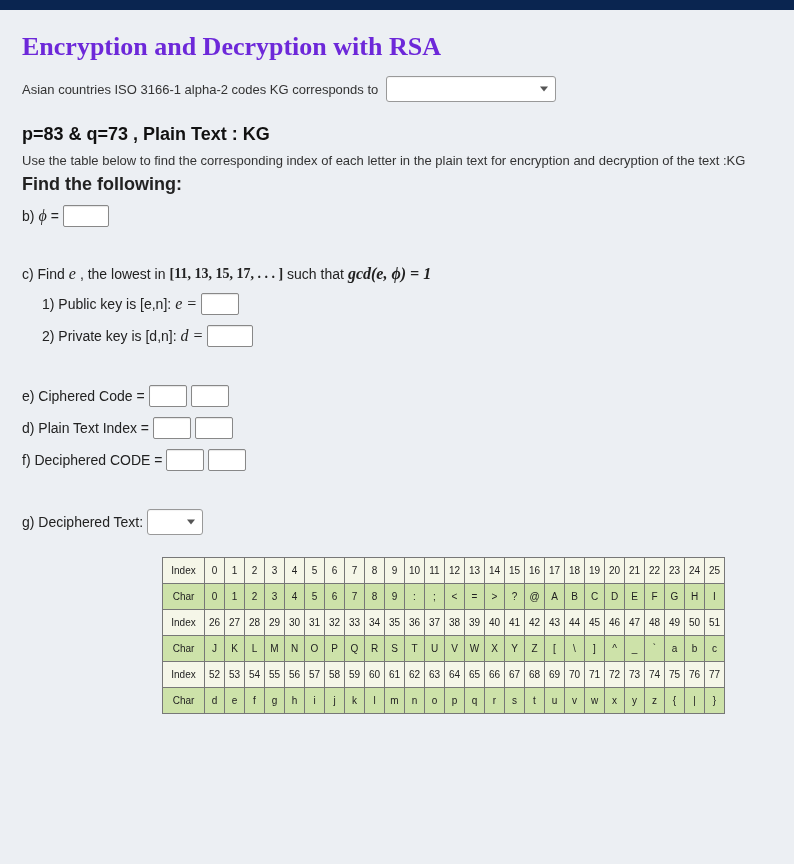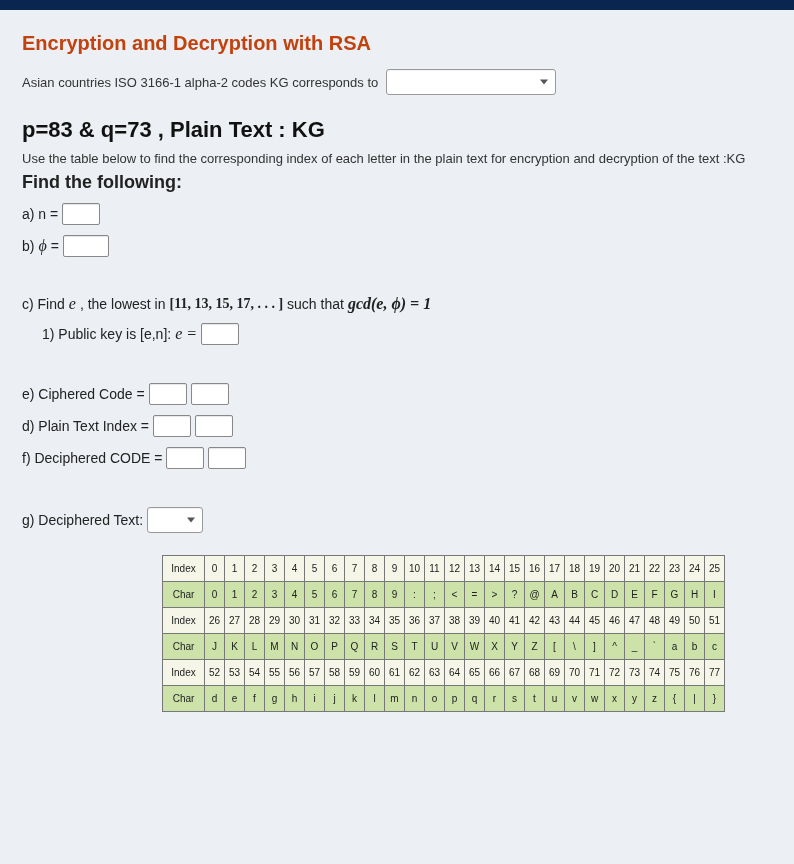--- a/index.html
+++ b/index.html
@@ -14,24 +14,25 @@
   .top-band {
     height: 10px;
     background: #0a2550;
   }
   .page {
     background: #eceff3;
     padding: 18px 22px 28px 22px;
     min-height: 854px;
   }
   h1 {
-    font-size: 20px;
+    font-size: 26px;
     font-weight: 700;
     margin: 4px 0 14px 0;
-    color: #c2410c;
+    color: #6d28d9;
+    font-family: Liberation Serif, serif;
   }
   .intro {
     font-size: 13px;
     color: #333;
     margin-bottom: 22px;
     display: flex;
     align-items: center;
     gap: 8px;
     flex-wrap: wrap;
   }
@@ -58,21 +59,21 @@
     right: 8px;
     top: 50%;
     width: 0; height: 0;
     border-left: 4px solid transparent;
     border-right: 4px solid transparent;
     border-top: 5px solid #555;
     transform: translateY(-50%);
     pointer-events: none;
   }
   .subhead {
-    font-size: 22px;
+    font-size: 18px;
     font-weight: 700;
     margin: 16px 0 8px 0;
     color: #111;
   }
   .instr {
     font-size: 13px;
     color: #333;
     margin-bottom: 2px;
   }
   .find {
@@ -146,24 +147,20 @@
     <span class="select-wrap">
       <select class="select" style="width:170px"></select>
     </span>
   </div>
 
   <div class="subhead">p=83  &amp;  q=73 , Plain Text : KG</div>
   <div class="instr">Use the table below to find the corresponding index of each letter in the plain text for encryption and decryption of the text :KG</div>
 
   <div class="find">Find the following:</div>
 
-  <div class="row">
-    <span>a) n =</span>
-    <span class="textinput sm"></span>
-  </div>
 
   <div class="row">
     <span>b) </span>
     <span class="ital">ϕ</span>
     <span> =</span>
     <span class="textinput"></span>
   </div>
 
   <div class="gap"></div>
 
@@ -175,20 +172,25 @@
     <span> such that  </span>
     <span class="ital" style="font-weight:700">gcd(e, ϕ) = 1</span>
   </div>
 
   <div class="row indent">
     <span>1) Public key is [e,n]:  </span>
     <span class="ital">e =</span>
     <span class="textinput sm"></span>
   </div>
 
+  <div class="row indent">
+    <span>2) Private key is [d,n]:  </span>
+    <span class="ital">d =</span>
+    <span class="textinput"></span>
+  </div>
 
   <div class="gap"></div>
 
   <div class="row">
     <span>e) Ciphered Code =</span>
     <span class="textinput sm"></span>
     <span class="textinput sm"></span>
   </div>
 
   <div class="row">

